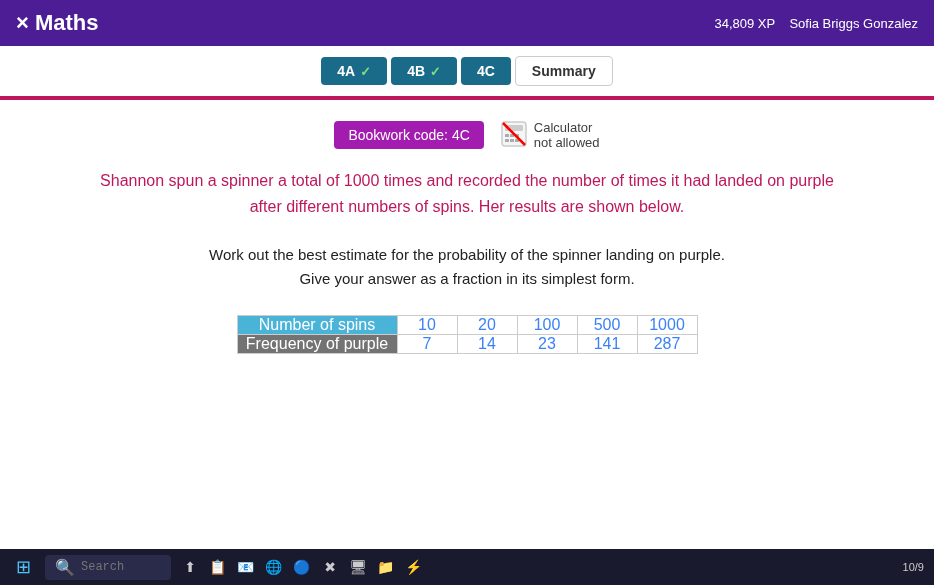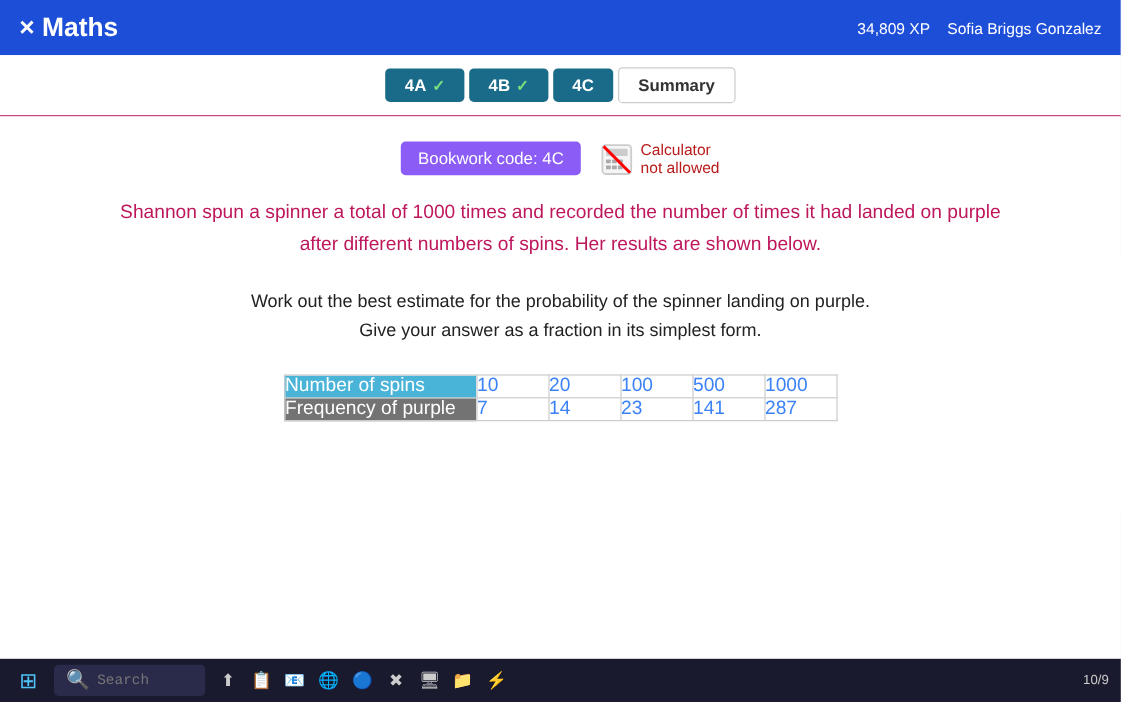--- a/index.html
+++ b/index.html
@@ -6,21 +6,21 @@
     body {
       width: 934px;
       height: 585px;
       font-family: Arial, sans-serif;
       background: #f0f0f0;
       overflow: hidden;
     }
 
     
     .navbar {
-      background: #1d4ed8;
+      background: #4c1d95;
       color: white;
       height: 46px;
       display: flex;
       align-items: center;
       justify-content: space-between;
       padding: 0 16px;
     }
     .navbar-left {
       display: flex;
       align-items: center;
@@ -38,21 +38,21 @@
     }
 
     
     .tab-bar {
       background: white;
       display: flex;
       align-items: center;
       justify-content: center;
       padding: 10px 0;
       gap: 4px;
-      border-bottom: 1px solid #be185d;
+      border-bottom: 4px solid #be185d;
     }
     .tab-btn {
       padding: 6px 16px;
       border-radius: 4px;
       font-size: 14px;
       font-weight: 600;
       cursor: pointer;
       border: none;
       display: flex;
       align-items: center;
@@ -86,32 +86,32 @@
 
     
     .bookwork-row {
       display: flex;
       justify-content: center;
       align-items: center;
       gap: 16px;
       margin-bottom: 18px;
     }
     .bookwork-badge {
-      background: #8b5cf6;
+      background: #a21caf;
       color: white;
       padding: 6px 14px;
       border-radius: 4px;
       font-size: 14px;
     }
     .calculator-notice {
       display: flex;
-      align-items: flex-end;
+      align-items: flex-start;
       gap: 6px;
       font-size: 13px;
-      color: #b91c1c;
+      color: #404040;
     }
 
     
     .problem-text {
       text-align: center;
       font-size: 16px;
       line-height: 1.6;
       color: #be185d;
       margin-bottom: 24px;
     }
@@ -128,21 +128,21 @@
       display: flex;
       justify-content: center;
       margin-bottom: 30px;
     }
     .data-table {
       border-collapse: collapse;
     }
     .data-table td {
       border: 1px solid #ccc;
       padding: 0;
-      text-align: left;
+      text-align: center;
       font-size: 16px;
       font-weight: 500;
     }
     .row-header-cell {
       padding: 16px 20px;
       font-weight: bold;
       font-size: 16px;
       color: white;
       text-align: center;
       min-width: 160px;

